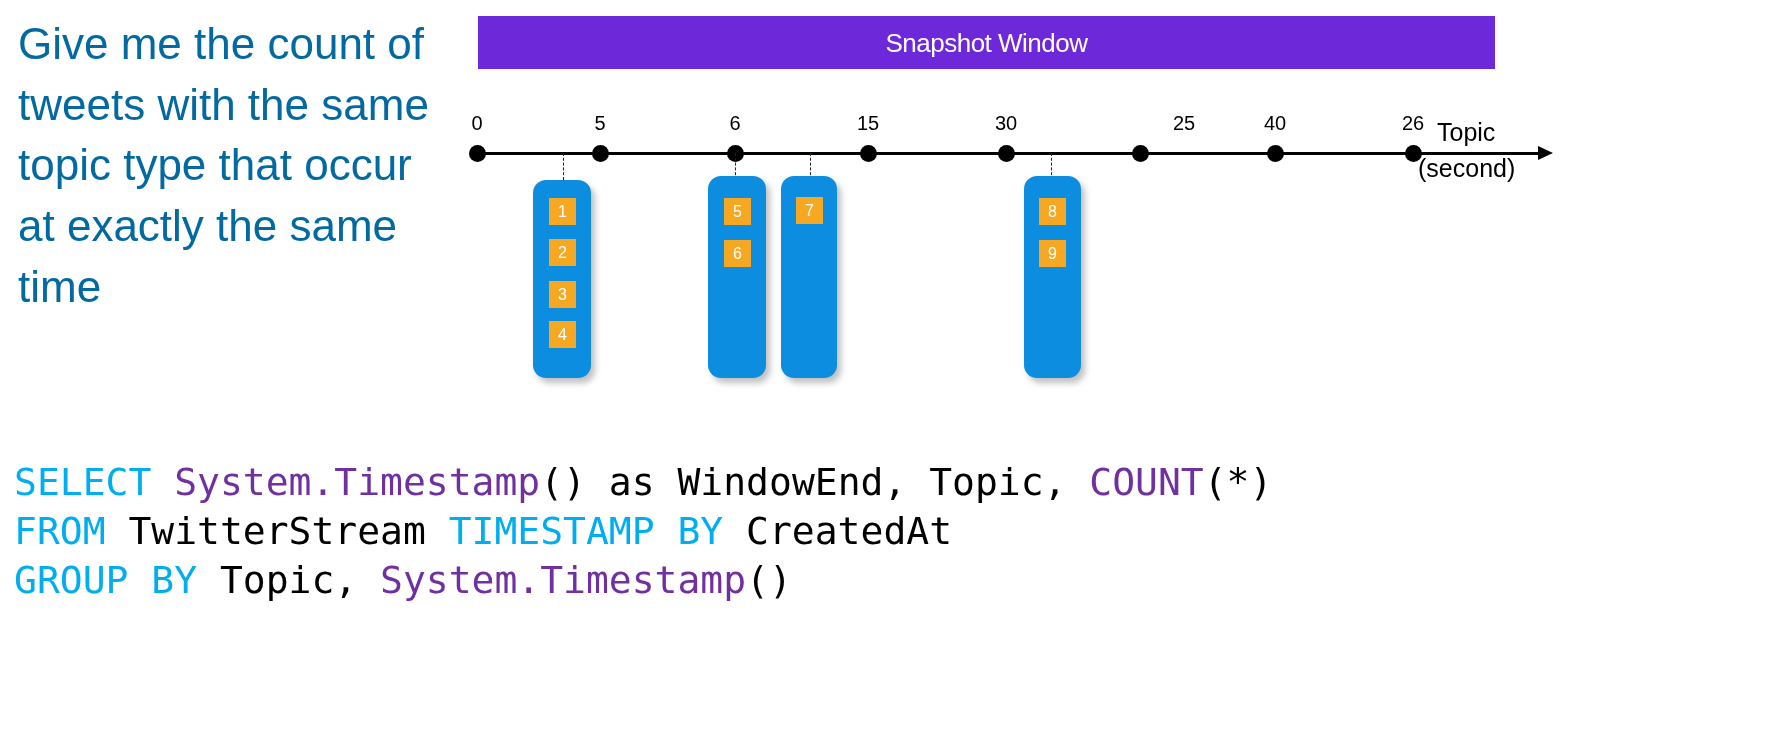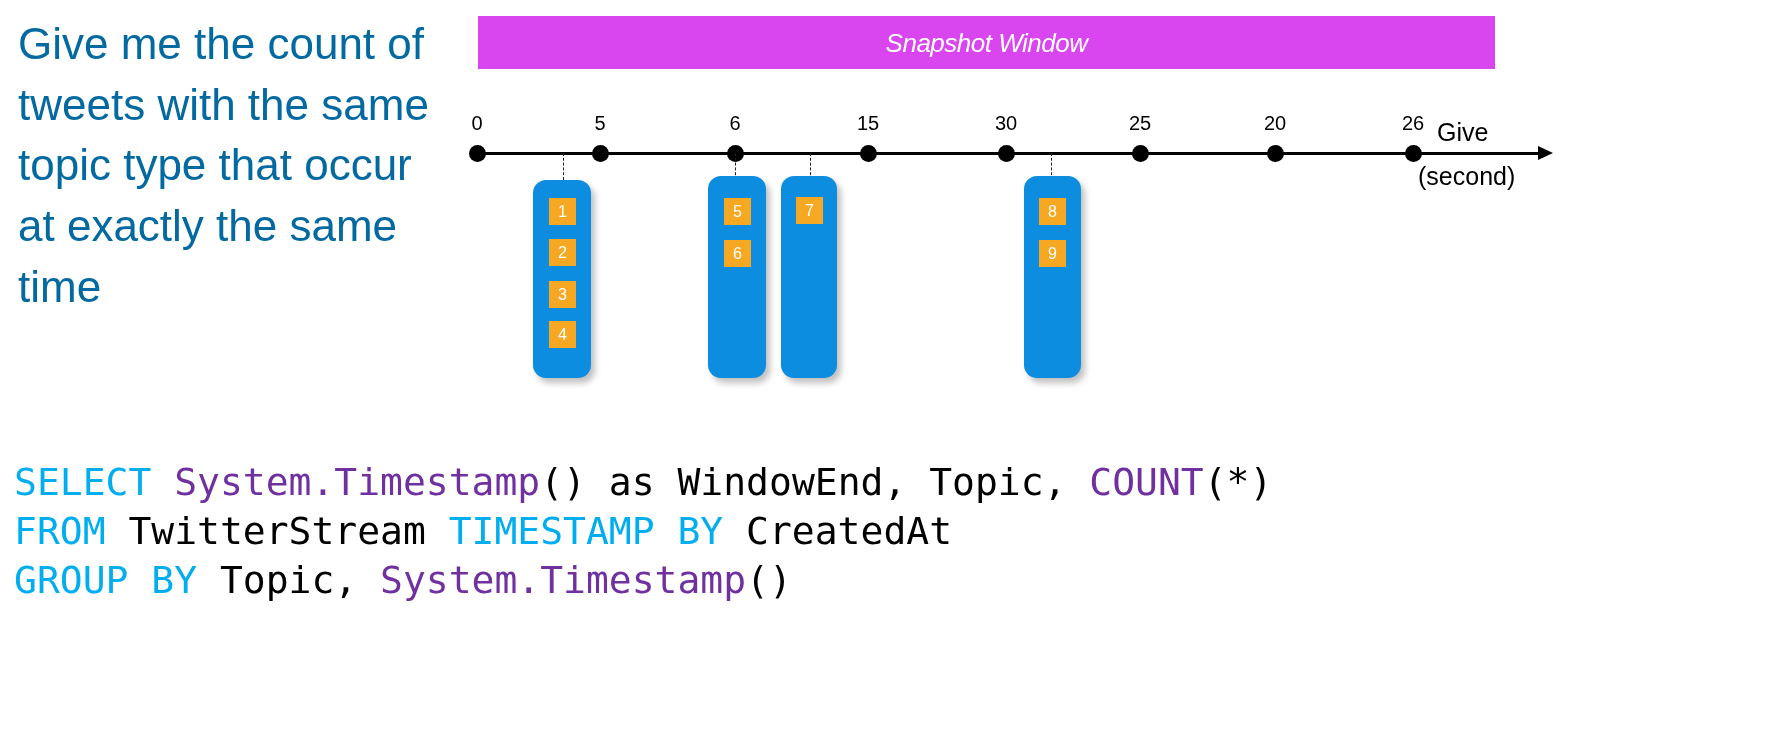--- a/index.html
+++ b/index.html
@@ -28,22 +28,21 @@
     white-space: pre-wrap;
   }
 
   
   #window-banner {
     position: absolute;
     left: 478px;
     top: 16px;
     width: 1017px;
     height: 53px;
-    background: #d946ef;
-    font-style: italic;
+    background: #6d28d9;
   }
   #window-banner-label {
     position: absolute;
     left: 0;
     right: 0;
     top: 50%;
     transform: translateY(-50%);
     text-align: center;
     color: #ffffff;
     font-size: 26px;
@@ -98,21 +97,21 @@
     position: absolute;
     left: 1437px;
     top: 118px;
     font-size: 25px;
     color: #000000;
     font-family: "Liberation Sans", sans-serif;
   }
   #axis-title-unit {
     position: absolute;
     left: 1418px;
-    top: 162px;
+    top: 154px;
     font-size: 25px;
     color: #000000;
     font-family: "Liberation Sans", sans-serif;
   }
 
   
   .connector {
     position: absolute;
     top: 153px;
     width: 0;
@@ -158,30 +157,30 @@
 
 <div id="prompt-text">Give me the count of tweets with the same topic type that occur at exactly the same time</div>
 
 <div id="window-banner">
   <div id="window-banner-label">Snapshot Window</div>
 </div>
 
 <div id="timeline">
   <div id="axis-line"></div>
   <div id="axis-arrow"></div>
-  <div id="axis-title-time">Give</div>
+  <div id="axis-title-time">Topic</div>
   <div id="axis-title-unit">(second)</div>
   <div id="tick-labels-host">
       <div class="tick-label" style="left: 477px;">0</div>
       <div class="tick-label" style="left: 600px;">5</div>
       <div class="tick-label" style="left: 735px;">6</div>
       <div class="tick-label" style="left: 868px;">15</div>
       <div class="tick-label" style="left: 1006px;">30</div>
-      <div class="tick-label" style="left: 1140px;">25</div>
-      <div class="tick-label" style="left: 1275px;">20</div>
+      <div class="tick-label" style="left: 1184px;">25</div>
+      <div class="tick-label" style="left: 1275px;">40</div>
       <div class="tick-label" style="left: 1413px;">26</div>
     </div>
   <div id="dots-host">
       <div class="axis-dot" style="left: 477px; background: rgb(0, 0, 0);"></div>
       <div class="axis-dot" style="left: 600px; background: rgb(0, 0, 0);"></div>
       <div class="axis-dot" style="left: 735px; background: rgb(0, 0, 0);"></div>
       <div class="axis-dot" style="left: 868px; background: rgb(0, 0, 0);"></div>
       <div class="axis-dot" style="left: 1006px; background: rgb(0, 0, 0);"></div>
       <div class="axis-dot" style="left: 1140px; background: rgb(0, 0, 0);"></div>
       <div class="axis-dot" style="left: 1275px; background: rgb(0, 0, 0);"></div>

